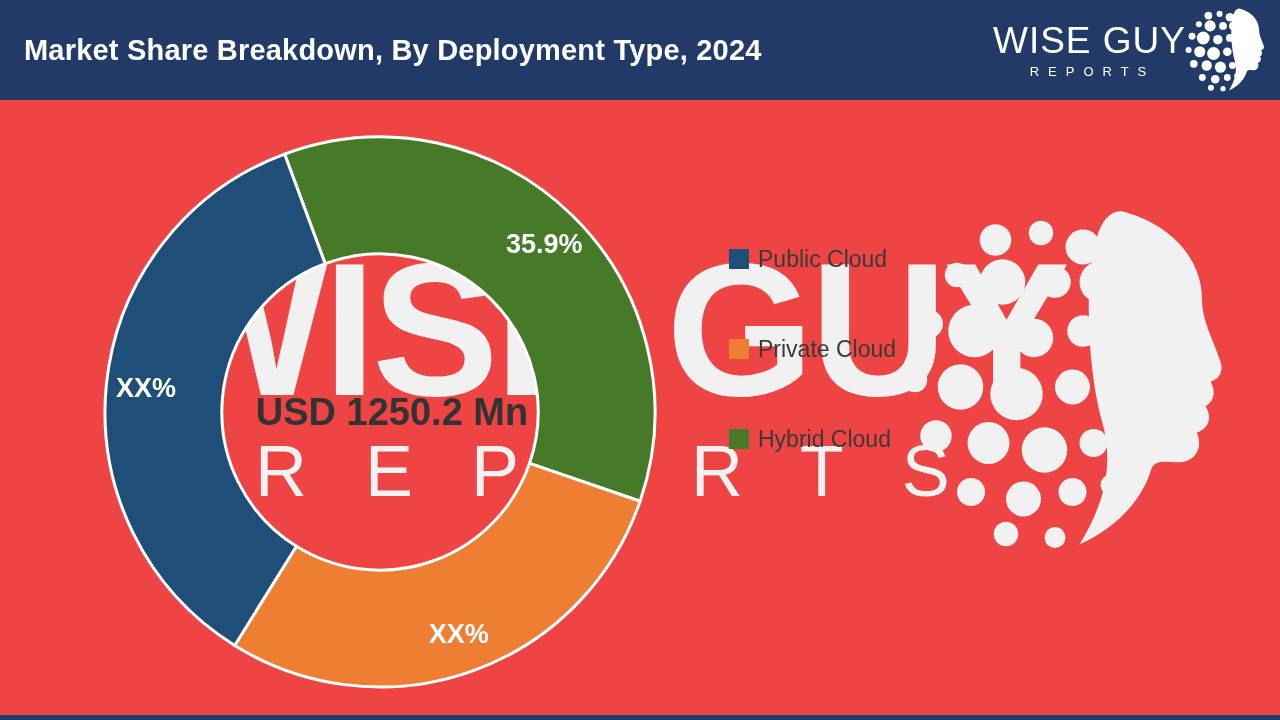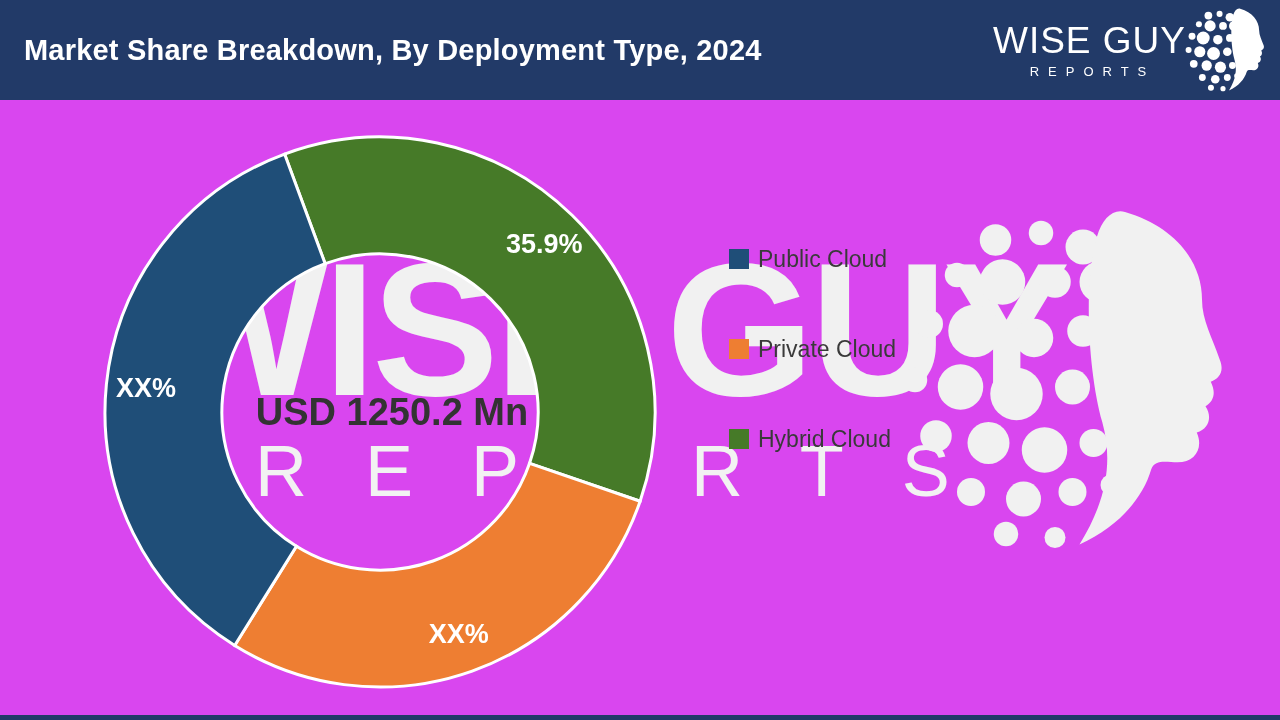--- a/index.html
+++ b/index.html
@@ -1,16 +1,16 @@
 <!DOCTYPE html>
 <html><head>
 <meta charset="utf-8">
 <style>
   html,body{margin:0;padding:0;background:#ffffff;}
-  #page{position:relative;width:1280px;height:720px;overflow:hidden;background:#d946ef;
+  #page{position:relative;width:1280px;height:720px;overflow:hidden;background:#ef4444;
         font-family:"Liberation Sans","DejaVu Sans",sans-serif;}
 
   
   .header{position:absolute;left:0;top:0;width:1280px;height:100px;
           display:flex;align-items:center;justify-content:space-between;z-index:5;}
   .header-title{color:#ffffff;font-size:29px;font-weight:bold;padding-left:24px;letter-spacing:0.2px;}
   .logo{display:flex;align-items:center;padding-right:14px;color:#ffffff;}
   .logo-text{display:flex;flex-direction:column;align-items:center;line-height:1;}
   .logo-line1{font-size:37px;font-weight:500;letter-spacing:1px;}
   .logo-line2{font-size:13px;font-weight:400;letter-spacing:9px;margin-top:6px;padding-left:6px;}

